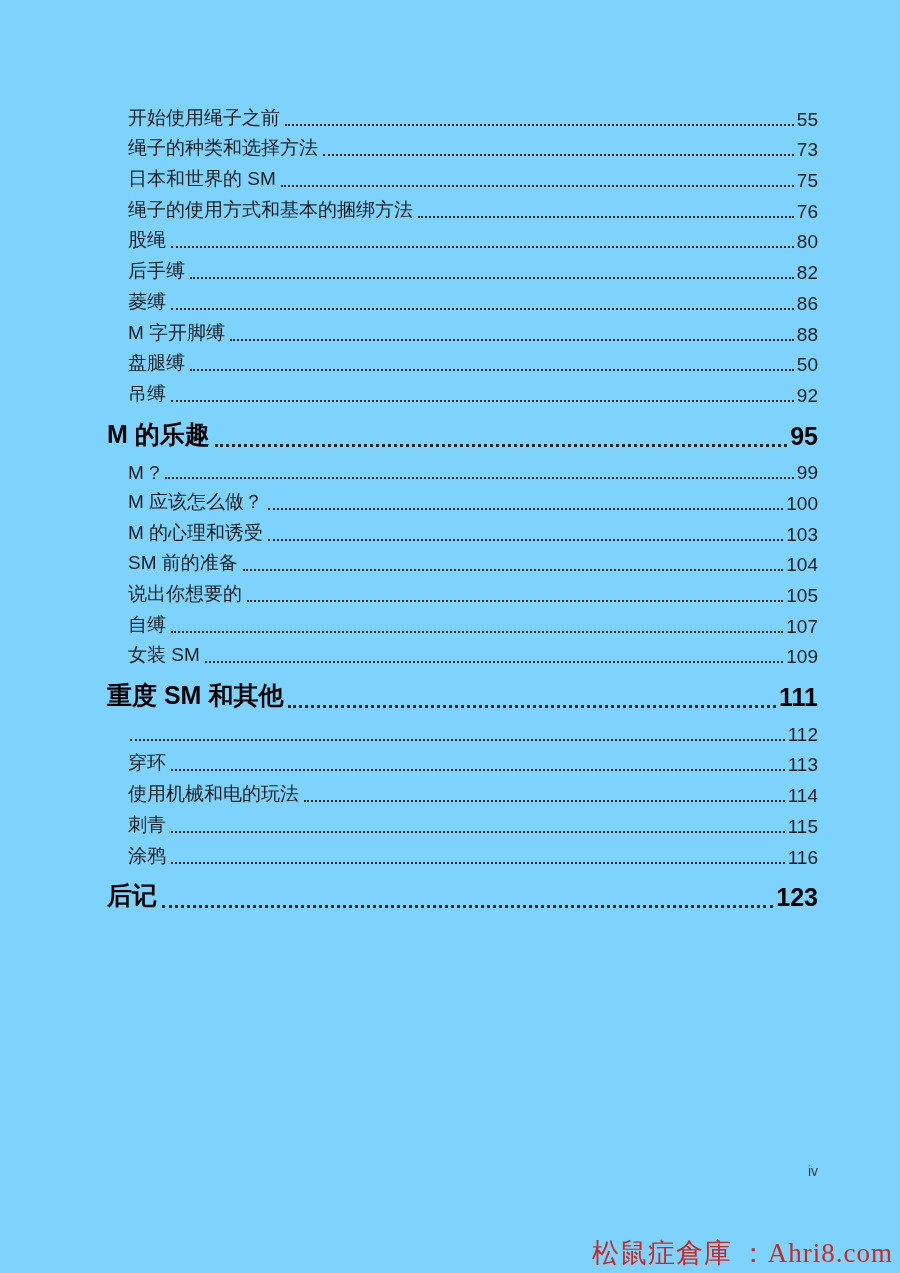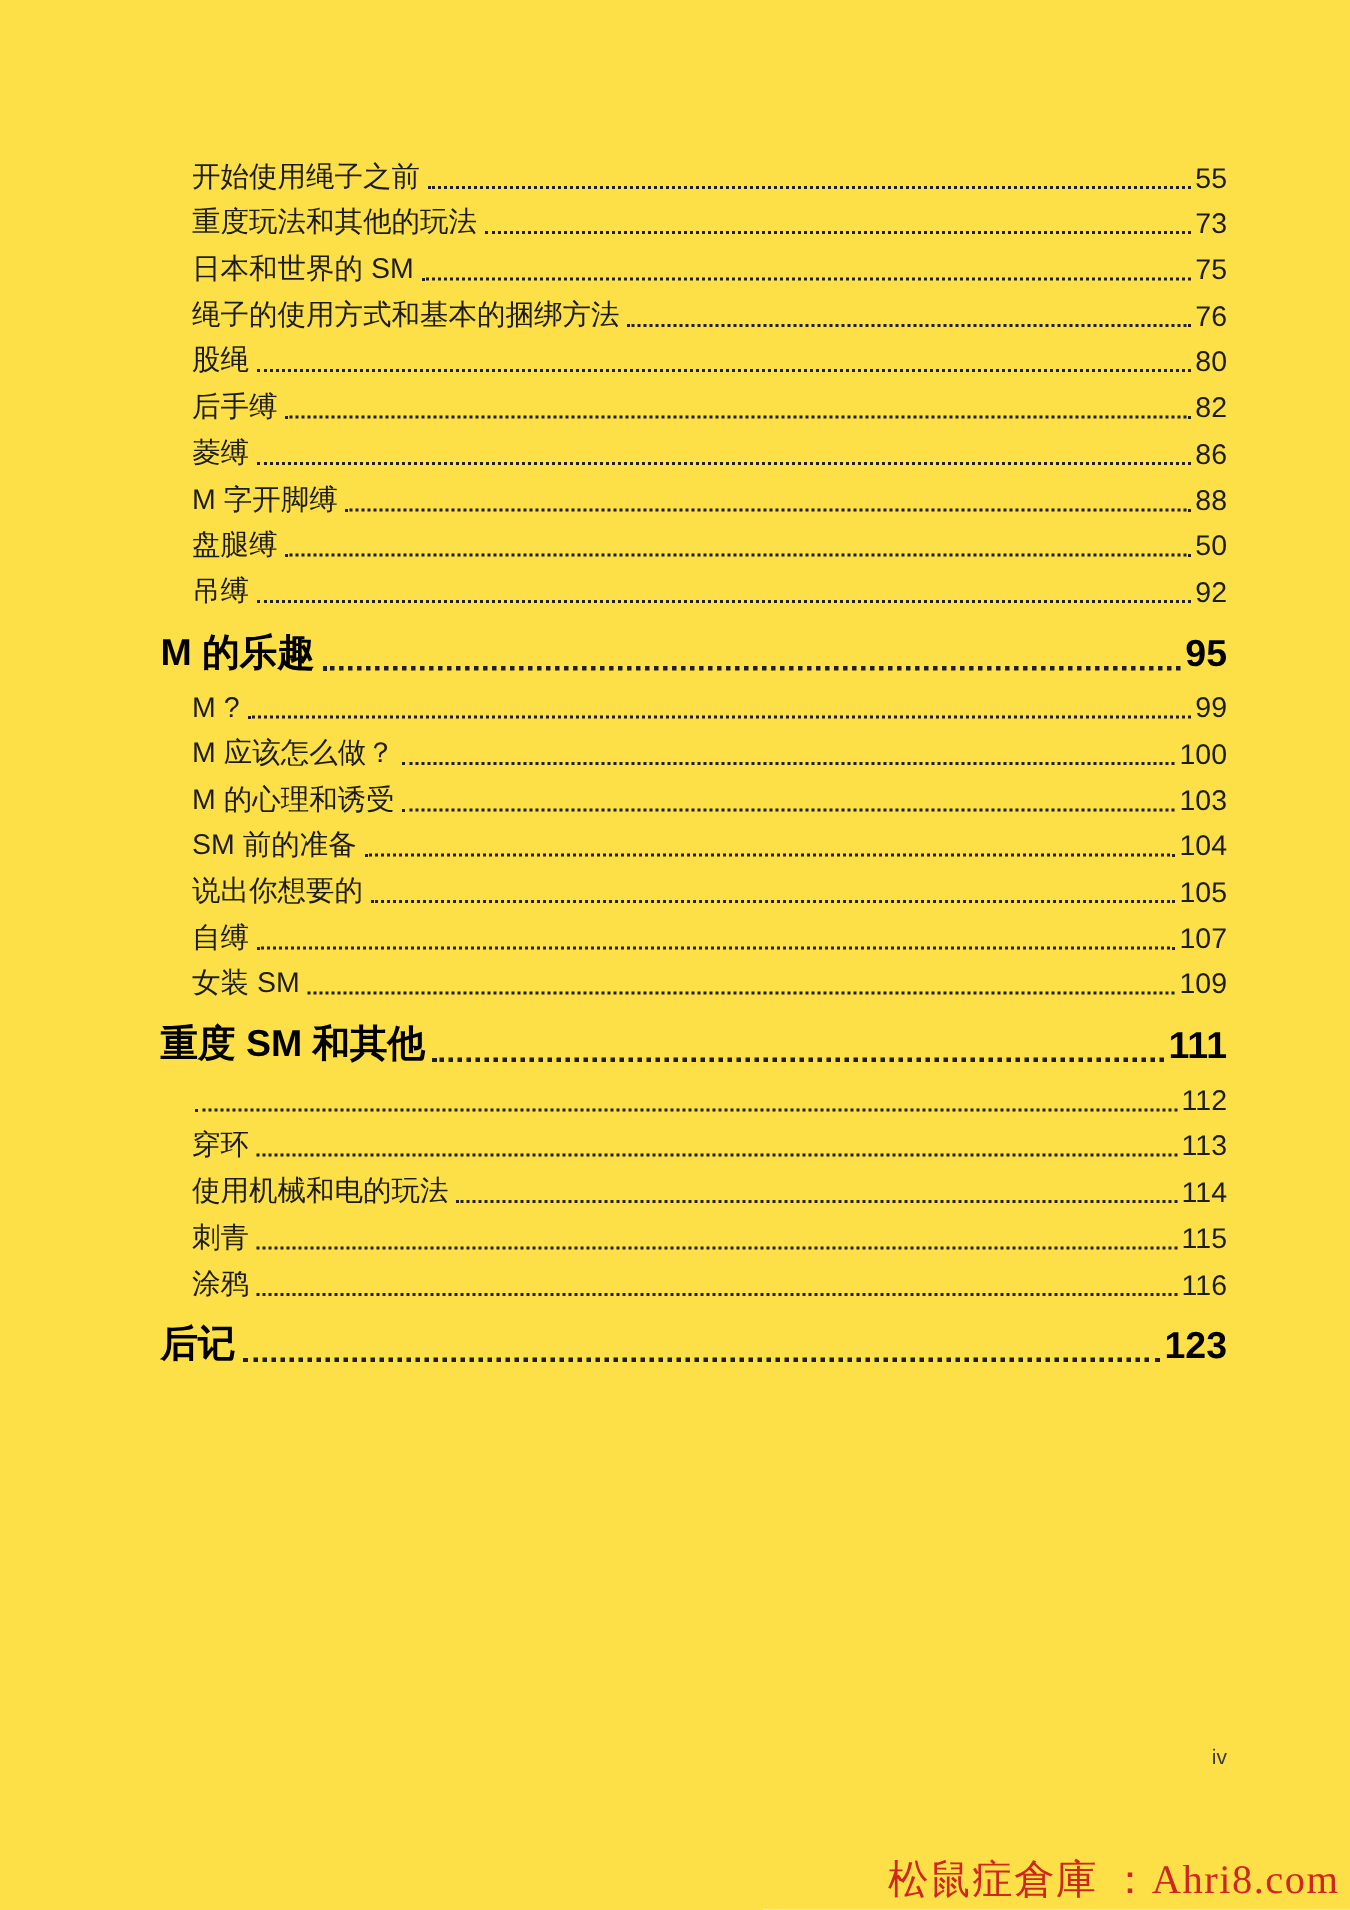--- a/index.html
+++ b/index.html
@@ -10,21 +10,21 @@
   body {
     width: 900px;
     height: 1273px;
     position: relative;
     font-family: "Liberation Sans", sans-serif;
     overflow: hidden;
   }
   .page {
     position: absolute;
     inset: 0;
-    background: #fde047;
+    background: #7dd3fc;
   }
   .toc {
     position: absolute;
     left: 107px;
     right: 82px;
     top: 100px;
     color: #1c1c1c;
     font-size: 19px;
   }
   .toc-row {
@@ -82,21 +82,21 @@
 <body style="background: rgb(255, 255, 255);">
 
 <div class="page">
   <div class="toc" id="toc" style="color: rgb(28, 28, 28);">
       <div class="toc-row level-2">
     <span class="title">开始使用绳子之前</span>
     <span class="leader"></span>
     <span class="num">55</span>
   </div>
       <div class="toc-row level-2">
-    <span class="title">重度玩法和其他的玩法</span>
+    <span class="title">绳子的种类和选择方法</span>
     <span class="leader"></span>
     <span class="num">73</span>
   </div>
       <div class="toc-row level-2">
     <span class="title">日本和世界的 SM</span>
     <span class="leader"></span>
     <span class="num">75</span>
   </div>
       <div class="toc-row level-2">
     <span class="title">绳子的使用方式和基本的捆绑方法</span>

